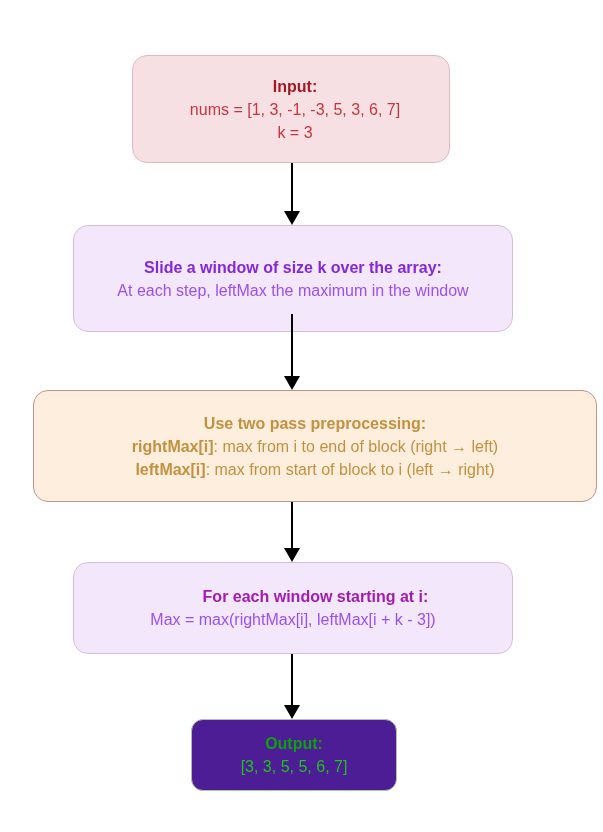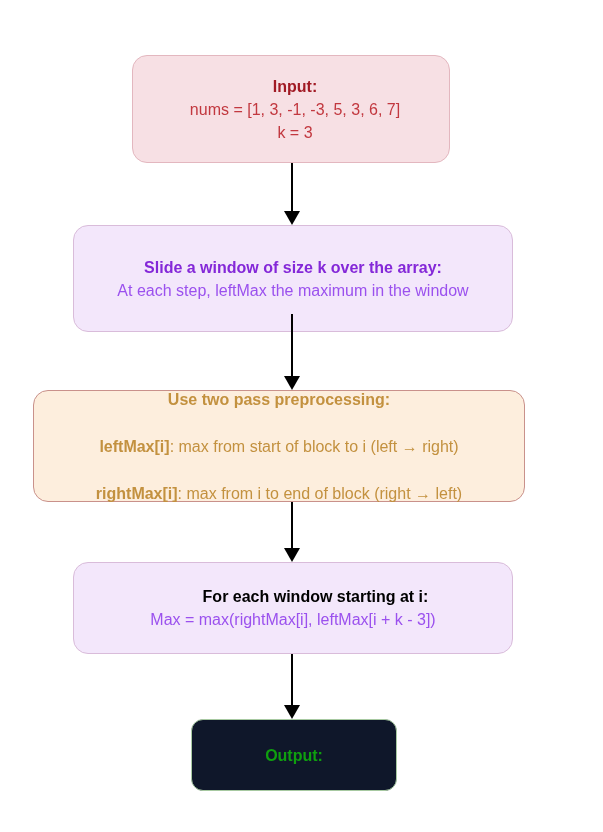--- a/index.html
+++ b/index.html
@@ -24,21 +24,21 @@
     flex-direction: column;
     justify-content: center;
     align-items: center;
     text-align: center;
     font-size: 16px;
     line-height: 23px;
   }
   .node .title { font-weight: bold; }
   .node-input        { left: 132px; top: 55px;  width: 318px; height: 108px; padding-left: 8px; }
   .node-slide-window { left: 73px;  top: 225px; width: 440px; height: 107px;  }
-  .node-preprocess   { left: 33px;  top: 390px; width: 492px; height: 112px; gap: 24px; }
+  .node-preprocess   { left: 33px;  top: 390px; width: 564px; height: 112px; }
   .node-window-max   { left: 73px;  top: 562px; width: 440px; height: 92px;  }
   .node-output       { left: 191px; top: 719px; width: 206px; height: 72px; border-radius: 12px; }
 
   .arrow {
     position: absolute;
     left: 292px;
     transform: translateX(-50%);
     display: flex;
     flex-direction: column;
     align-items: center;
@@ -83,39 +83,40 @@
   </div>
 
   <div class="arrow arrow-2">
     <div class="arrow-line" style="background-color: rgb(0, 0, 0);"></div>
     <div class="arrow-head" style="border-top-color: rgb(0, 0, 0);"></div>
   </div>
 
   <div class="node node-preprocess" style="background-color: rgb(253, 238, 221); border-color: rgb(201, 145, 139); color: rgb(195, 145, 63);">
     <div class="title">Use two pass preprocessing:</div>
     <div class="line">
-      <b>leftMax[i]</b><span>: max from start of block to i (left → right)</span>
+      <b>rightMax[i]</b><span>: max from i to end of block (right → left)</span>
     </div>
     <div class="line">
-      <b>rightMax[i]</b><span>: max from i to end of block (right → left)</span>
+      <b>leftMax[i]</b><span>: max from start of block to i (left → right)</span>
     </div>
   </div>
 
   <div class="arrow arrow-3">
     <div class="arrow-line" style="background-color: rgb(0, 0, 0);"></div>
     <div class="arrow-head" style="border-top-color: rgb(0, 0, 0);"></div>
   </div>
 
   <div class="node node-window-max" style="background-color: rgb(243, 231, 251); border-color: rgb(217, 188, 218);">
-    <div class="title" style="color: #000000; margin-left: 45px;">For each window starting at i:</div>
+    <div class="title" style="color: #a21caf; margin-left: 45px;">For each window starting at i:</div>
     <div class="line" style="color: rgb(155, 81, 238);">Max = max(rightMax[i], leftMax[i + k - 3])</div>
   </div>
 
   <div class="arrow arrow-4">
     <div class="arrow-line" style="background-color: rgb(0, 0, 0);"></div>
     <div class="arrow-head" style="border-top-color: rgb(0, 0, 0);"></div>
   </div>
 
-  <div class="node node-output" style="background-color: #0f172a; border-color: rgb(167, 201, 161);">
+  <div class="node node-output" style="background-color: #4c1d95; border-color: rgb(167, 201, 161);">
     <div class="title" style="color: rgb(15, 159, 15);">Output:</div>
+    <div class="line" style="color: rgb(29, 195, 29);">[3, 3, 5, 5, 6, 7]</div>
   </div>
 
 </div>
 
 </body></html>

